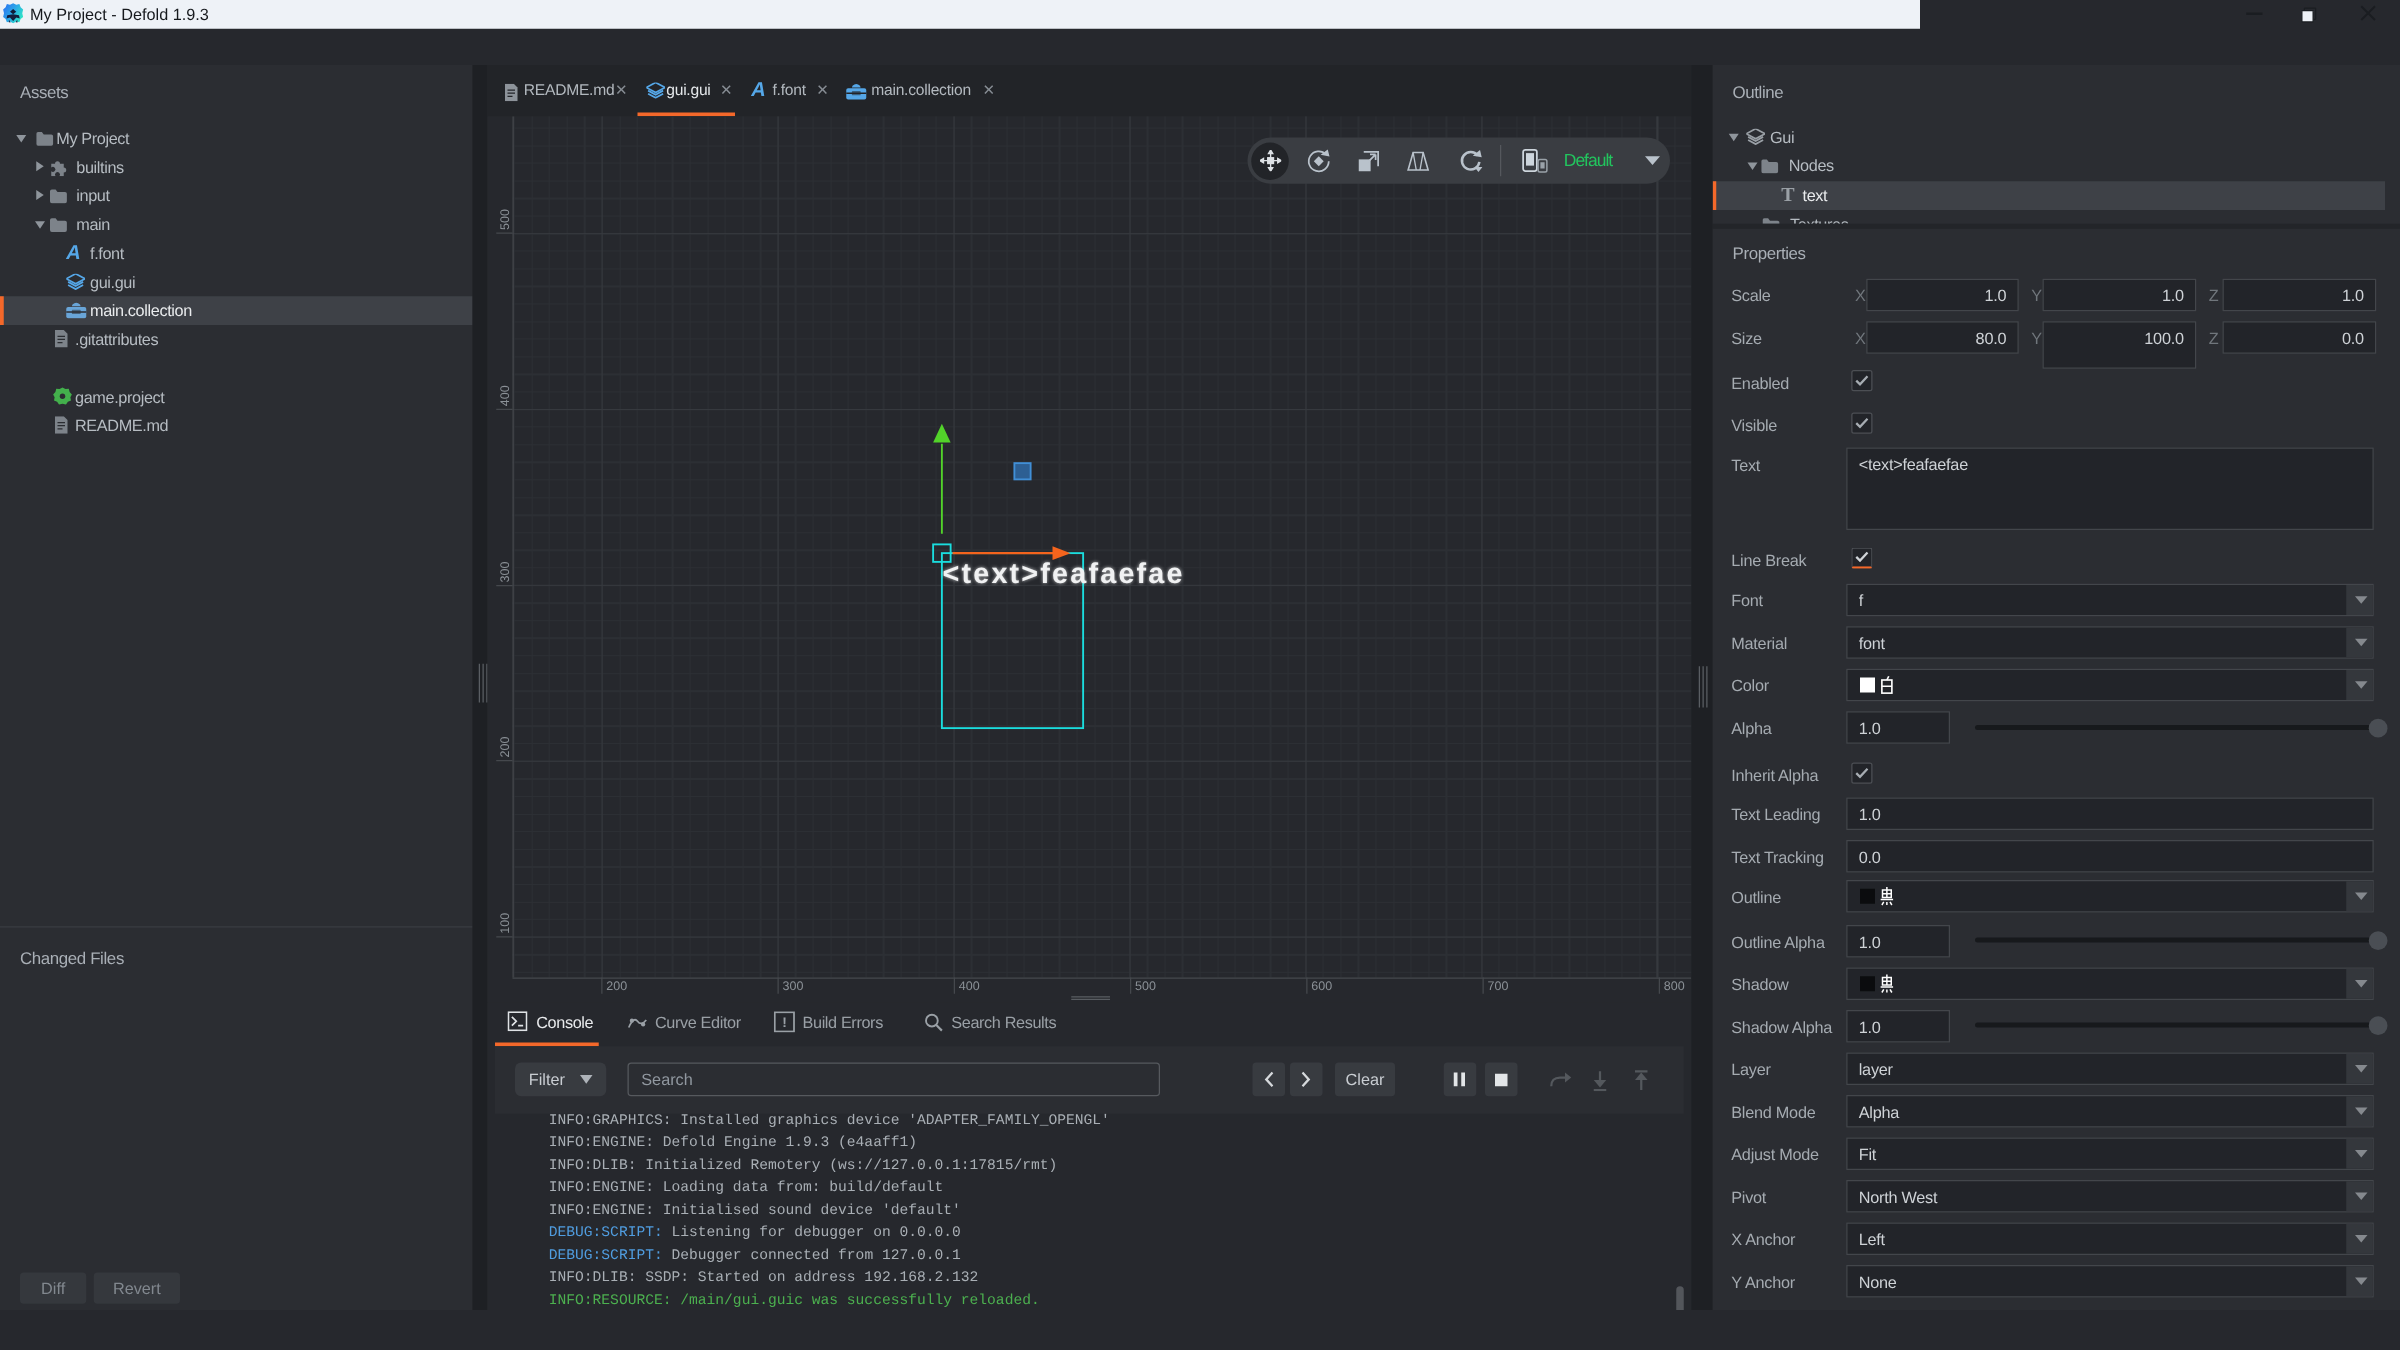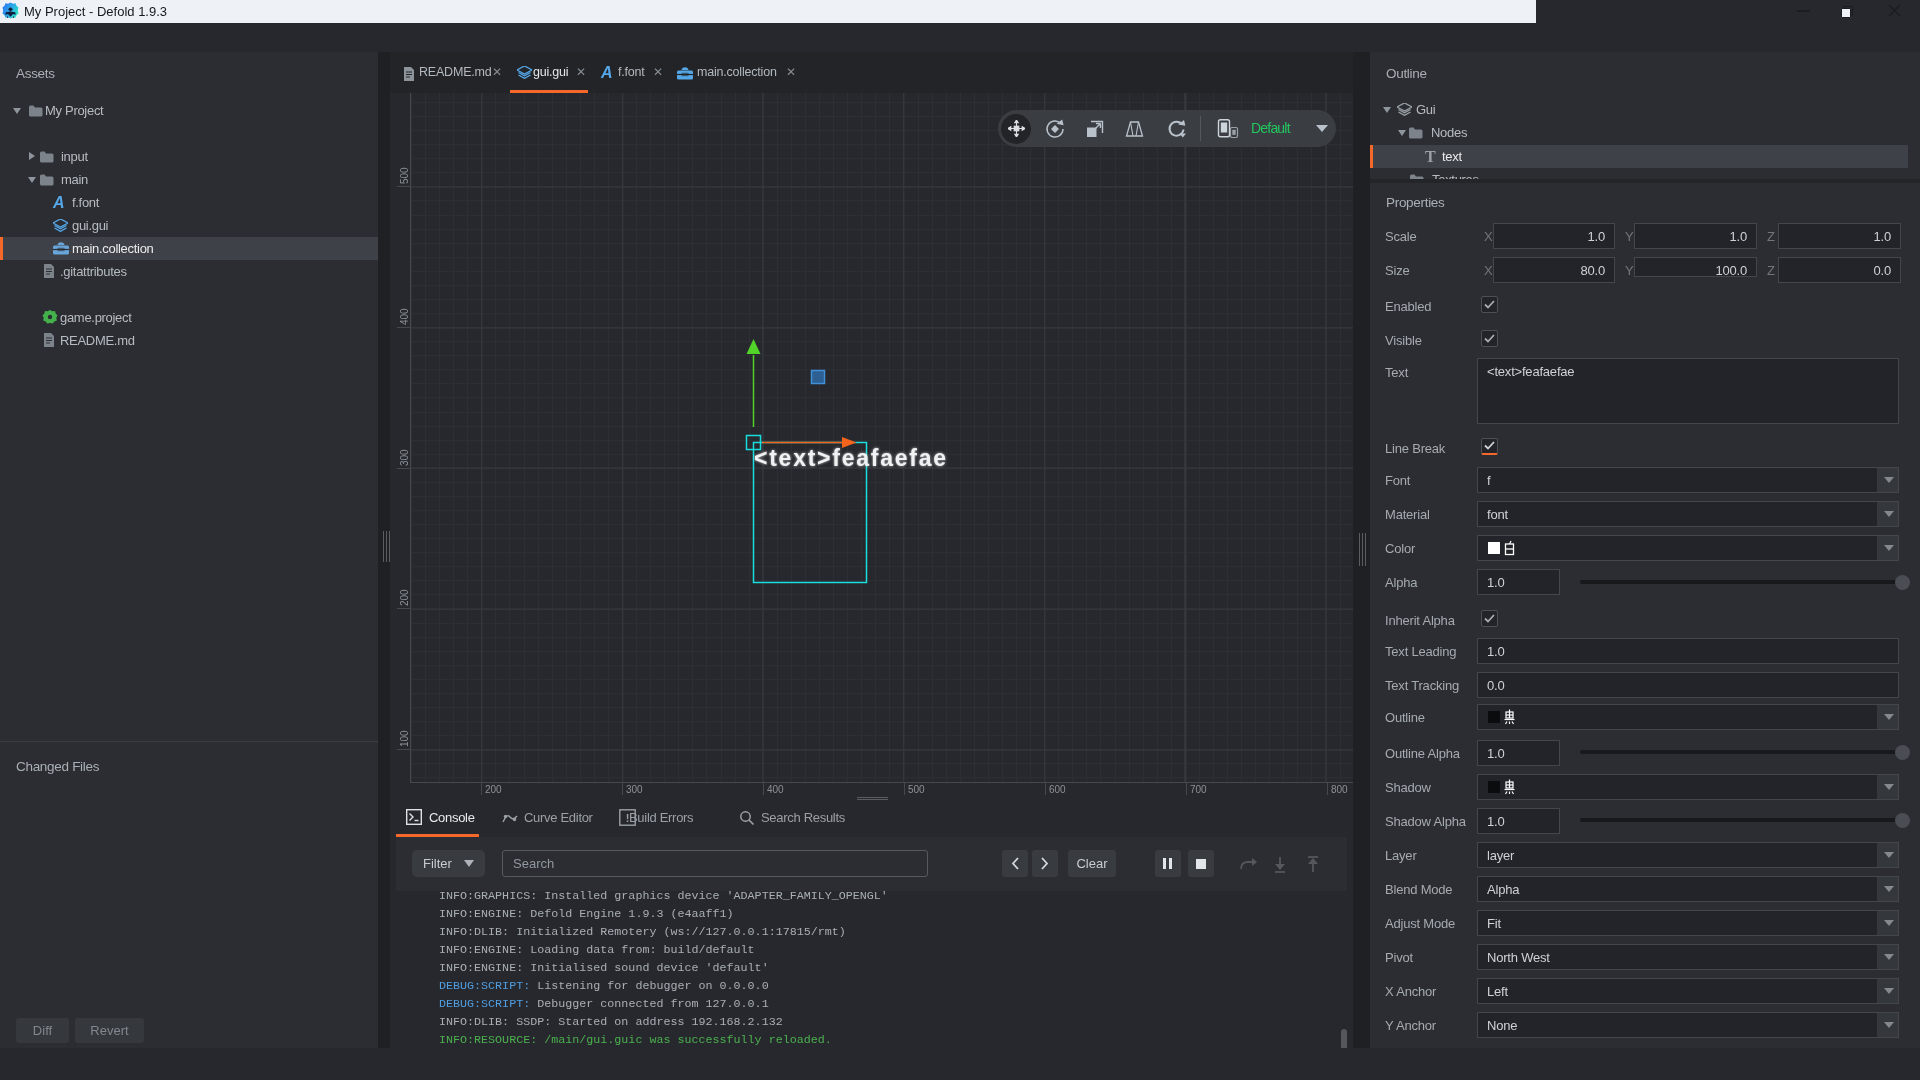--- a/index.html
+++ b/index.html
@@ -86,20 +86,27 @@
 
   <div class="rowsel" style="left:0;top:185px;width:378px;height:23px"></div>
   <div class="orangebar" style="left:0;top:185px;height:23px"></div>
 
   <div class="treerow" style="left:0;top:47px;width:378px">
     <div class="tri-d" style="left:13px;top:9px"></div>
     <svg class="abs" style="left:29px;top:6px" width="14" height="12" viewBox="0 0 14 12">
           <path d="M0 2 q0-1.5 1.5-1.5 h3 l1.5 2 h6 q1.5 0 1.5 1.5 v6 q0 1.5 -1.5 1.5 h-10.5 q-1.5 0 -1.5 -1.5 Z" fill="#7d838a"></path>
         </svg>
     <span style="position:absolute;left:45px">My Project</span>
+  </div>
+  <div class="treerow" style="left:0;top:70px;width:378px">
+    <div class="tri-r" style="left:29px;top:7px"></div>
+    <svg class="abs" style="left:40px;top:4px" width="15" height="15" viewBox="0 0 15 15">
+          <path d="M1 5 h3 a2 2 0 1 1 4 0 h3 v3 a2 2 0 1 1 0 4 v3 h-3.5 a2 2 0 1 0 -3 0 H1 v-4 a2 2 0 1 0 0-3 Z" fill="#7d838a"></path>
+        </svg>
+    <span style="position:absolute;left:61px">builtins</span>
   </div>
   <div class="treerow" style="left:0;top:93px;width:378px">
     <div class="tri-r" style="left:29px;top:7px"></div>
     <svg class="abs" style="left:40px;top:6px" width="14" height="12" viewBox="0 0 14 12">
           <path d="M0 2 q0-1.5 1.5-1.5 h3 l1.5 2 h6 q1.5 0 1.5 1.5 v6 q0 1.5 -1.5 1.5 h-10.5 q-1.5 0 -1.5 -1.5 Z" fill="#7d838a"></path>
         </svg>
     <span style="position:absolute;left:61px">input</span>
   </div>
   <div class="treerow" style="left:0;top:116px;width:378px">
     <div class="tri-d" style="left:28px;top:9px"></div>
@@ -209,21 +216,21 @@
   <div class="pfield" style="left:408px;top:171px;width:123px;height:26px">
         <span class="abs" style="right:9px;top:5px">1.0</span>
       </div>
 
   <div class="plabel" style="top:211px">Size</div>
   <div class="xyz" style="left:114px;top:211px">X</div>
   <div class="pfield" style="left:123px;top:205px;width:122px;height:26px">
         <span class="abs" style="right:9px;top:5px">80.0</span>
       </div>
   <div class="xyz" style="left:255px;top:211px">Y</div>
-  <div class="pfield" style="left:264px;top:205px;width:123px;height:20px">
+  <div class="pfield" style="left:264px;top:205px;width:123px;height:38px">
         <span class="abs" style="right:9px;top:5px">100.0</span>
       </div>
   <div class="xyz" style="left:397px;top:211px">Z</div>
   <div class="pfield" style="left:408px;top:205px;width:123px;height:26px">
         <span class="abs" style="right:9px;top:5px">0.0</span>
       </div>
 
   <div class="plabel" style="top:247px">Enabled</div>
   <div class="cbox" style="left:111px;top:244px">
         <svg class="abs" style="left:2px;top:3px" width="11" height="9" viewBox="0 0 11 9">
@@ -534,21 +541,21 @@
       <circle cx="3.5" cy="4.5" r="1.7" fill="#9aa0a6"></circle>
           <circle cx="12.5" cy="7.5" r="1.7" fill="#9aa0a6"></circle>
     </svg>
     <span style="margin-left:22px">Curve Editor</span>
   </div>
   <div class="ctab" style="left:229px">
     <svg class="abs" style="left:0;top:7px" width="17" height="17" viewBox="0 0 17 17">
       <rect x="0.8" y="0.8" width="15.4" height="15.4" fill="none" stroke="#9aa0a6" stroke-width="1.4"></rect>
       <text x="8.5" y="12.8" font-size="11" font-weight="bold" fill="#9aa0a6" text-anchor="middle" font-family="Liberation Sans">!</text>
     </svg>
-    <span style="margin-left:10px">Build Errors</span>
+    <span style="margin-left:23px">Build Errors</span>
   </div>
   <div class="ctab" style="left:349px">
     <svg class="abs" style="left:0;top:8px" width="16" height="16" viewBox="0 0 16 16">
       <circle cx="6.5" cy="6.5" r="4.7" fill="none" stroke="#9aa0a6" stroke-width="1.5"></circle>
       <line x1="10" y1="10" x2="14.5" y2="14.5" stroke="#9aa0a6" stroke-width="1.7"></line>
     </svg>
     <span style="margin-left:22px">Search Results</span>
   </div>
   <div class="abs" style="left:6px;top:35px;width:951px;height:54px;background:#2b2d32"></div>
 

